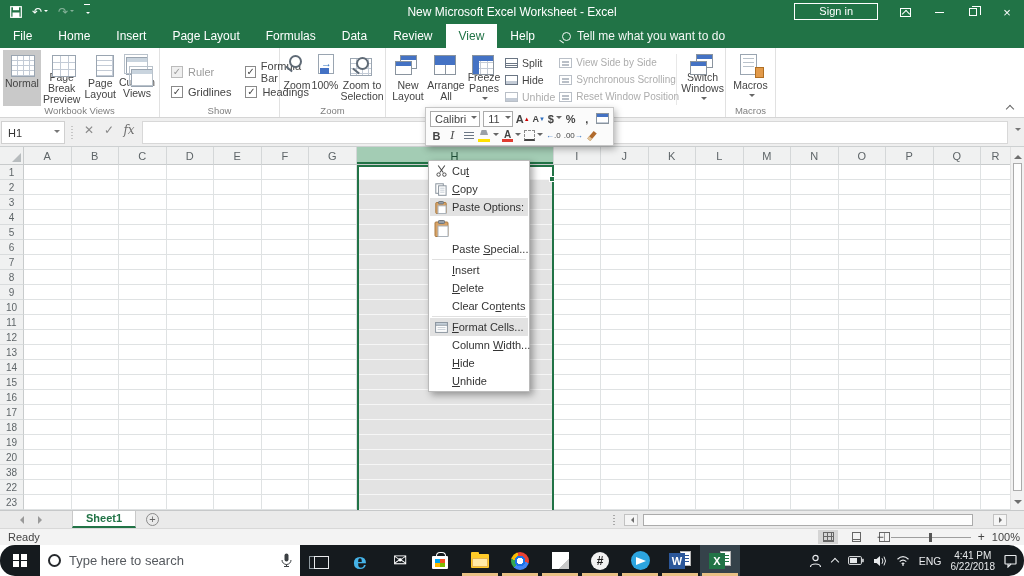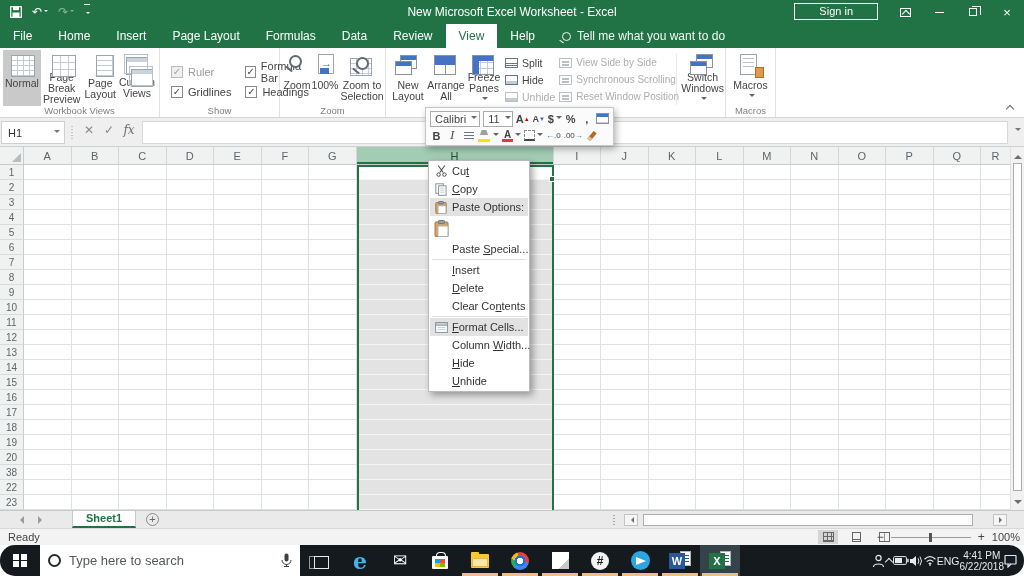--- a/index.html
+++ b/index.html
@@ -217,21 +217,21 @@
   .ic-hash-app { width:18px; height:18px; border-radius:50%; background:#f2f2f2; color:#1c1c1c; font-weight:bold; font-size:12px; display:flex; align-items:center; justify-content:center; }
   .ic-telegram { width:19px; height:19px; border-radius:50%; background:#2ca5e0; position:relative; }
   .ic-telegram::after { content:""; position:absolute; left:5px; top:6px; width:0; height:0; border-style:solid; border-width:4px 0 4px 10px; border-color:transparent transparent transparent #fff; }
   .letter-sq { width:16px; height:16px; color:#fff; font-weight:bold; font-size:11px; display:flex; align-items:center; justify-content:center; position:relative; z-index:1; }
   .ic-word .pg, .ic-excel .pg { position:absolute; right:0; top:1px; width:11px; height:15px; background:#fff; border:1px solid #b5b5b5; }
   .ic-word .letter-sq { background:#2b579a; position:absolute; left:0; top:3px; }
   .ic-excel .letter-sq { background:#217346; position:absolute; left:0; top:3px; }
   .ic-word .pg i, .ic-excel .pg i { position:absolute; left:2px; top:3px; width:6px; height:8px; }
   .ic-word .pg i { background:repeating-linear-gradient(#2b579a 0 1px,transparent 1px 3px); }
   .ic-excel .pg i { background:repeating-linear-gradient(#217346 0 1px,transparent 1px 3px); }
-  .tray { margin-left:auto; display:flex; align-items:center; padding-right:6px; color:#e8eaec; }
+  .tray { margin-left:auto; display:flex; align-items:center; gap:9px; padding-right:6px; color:#e8eaec; }
   .tray svg { display:block; }
   .tray-lang { font-size:10.5px; }
   .tray-clock { font-size:10px; line-height:11px; text-align:center; }
   .chev-up { width:8px; height:8px; position:relative; }
   .chev-up::after { content:""; position:absolute; left:1px; top:2px; width:5px; height:5px; border-left:1.3px solid #e8eaec; border-top:1.3px solid #e8eaec; transform:rotate(45deg); }
 
   u { text-decoration:underline; }
 </style>
 </head>
 <body>

